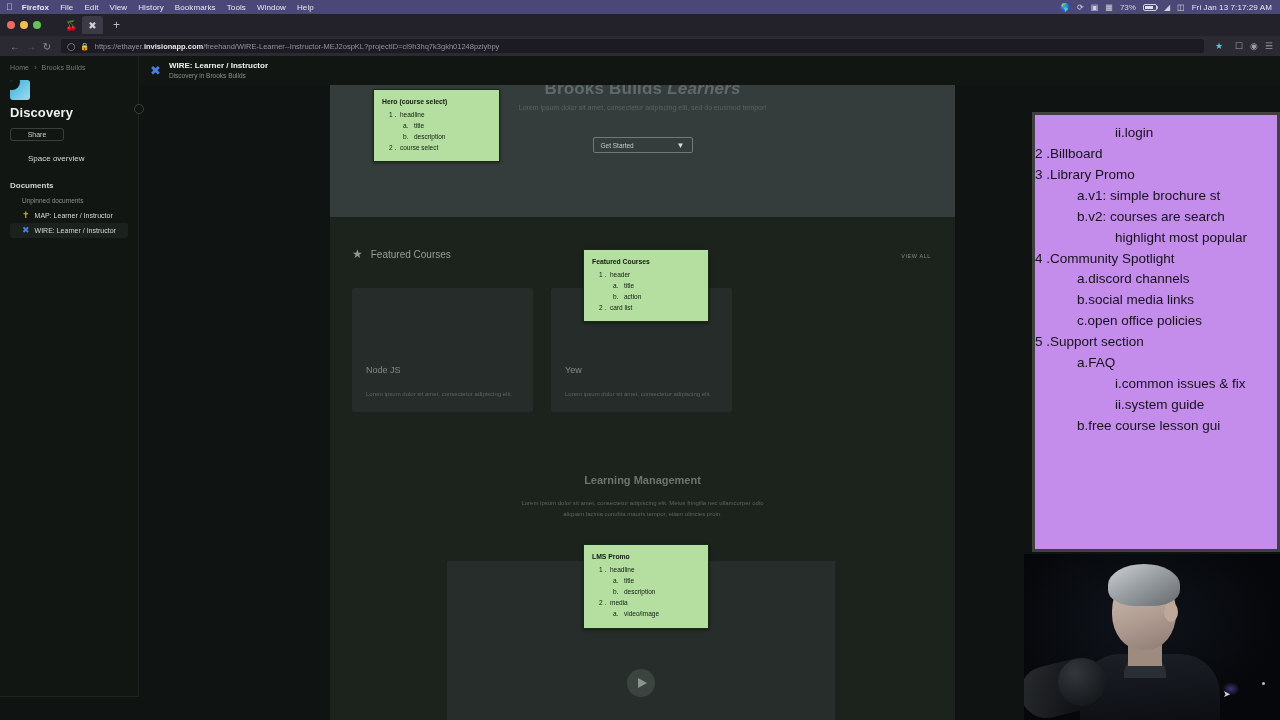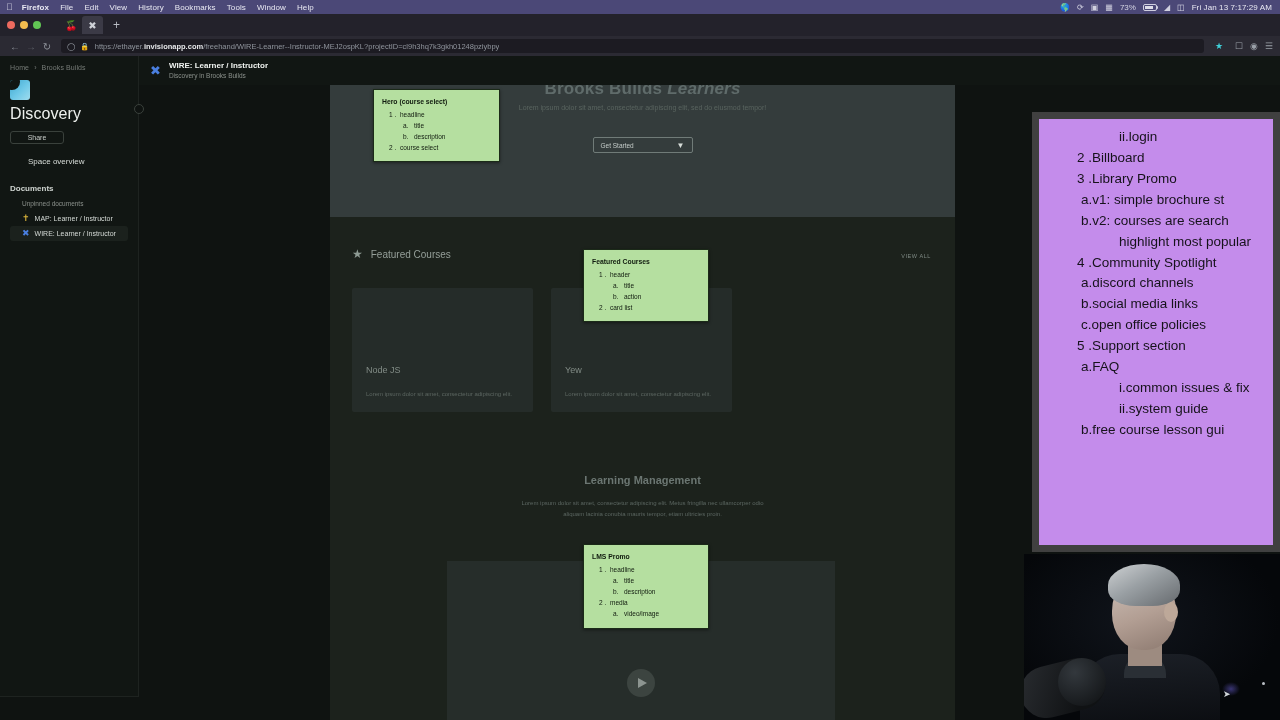--- a/index.html
+++ b/index.html
@@ -67,21 +67,21 @@
     background:#111613; border-right:1px solid #1e2320; padding:8px 10px 0 10px; z-index:20;
   }
   .crumb{ font-size:7px; color:#767b77; margin-bottom:9px; letter-spacing:.1px;}
   .crumb .sep{ margin:0 3px; }
   .spacelogo{
     width:20px;height:20px;border-radius:3px;
     background:linear-gradient(135deg,#3ea8d0 0%,#6fc9e8 55%,#9fdcee 100%);
     position:relative; overflow:hidden; margin-bottom:5px;
   }
   .spacelogo:after{content:"";position:absolute;left:-6px;top:-6px;width:16px;height:16px;border-radius:50%;background:#111613;}
-  .spacetitle{ font-size:16px; color:#eef1ee; font-weight:normal; letter-spacing:.1px; margin-bottom:8px;}
+  .spacetitle{ font-size:13px; color:#eef1ee; font-weight:bold; letter-spacing:.1px; margin-bottom:8px;}
   .sharebtn{
     width:54px;height:13px;border:1px solid #3a413c;border-radius:3px;
     display:flex;align-items:center;justify-content:center;font-size:7px;color:#c7ccc8;margin-bottom:9px;
   }
   .navrow{ font-size:8px;color:#d8ddd9; padding:4px 0 4px 18px; border-radius:3px;}
   .secthead{ font-size:8px; color:#cfd4d0; font-weight:bold; margin:14px 0 7px 0;}
   .subhead{ font-size:6.5px; color:#8b918c; margin:0 0 4px 12px;}
   .doc{
     display:flex;align-items:center;gap:5px;padding:3px 4px 3px 12px;border-radius:3px;font-size:7px;color:#d5dad6;
   }
@@ -159,25 +159,25 @@
   .note .l1{ padding-left:7px; }
   .note .l2{ padding-left:21px; }
   .note .mk{ display:inline-block; min-width:11px; }
 
   #note-hero{ left:234px; top:33px; width:127px; }
   #note-featured{ left:444px; top:193px; width:126px; height:73px;}
   #note-lms{ left:444px; top:488px; width:126px; }
 
   .purple{
     position:absolute; left:1032px; top:56px; width:248px; height:440px;
-    background:#c48ceb; border:7px solid #404040; z-index:25; overflow:hidden;
+    background:#c48ceb; border:3px solid #404040; z-index:25; overflow:hidden;
     padding:8px 0 0 0; font-size:13.5px; line-height:1.55; color:#16121b;
   }
   .purple .row{ white-space:nowrap; }
-  .purple .p1{ padding-left:38px; }
+  .purple .p1{ }
   .purple .p2{ padding-left:42px; }
   .purple .p3{ padding-left:80px; }
   .purple .mk{ display:inline-block; min-width:0; }
 
   
   .cam{
     position:absolute; left:1024px; top:554px; width:256px; height:166px;
     background:#05070a; overflow:hidden; z-index:70;
   }
   .cam .bgglow{ position:absolute; inset:0; background:radial-gradient(ellipse at 45% 40%, #10141b 0%, #05070a 70%); }

